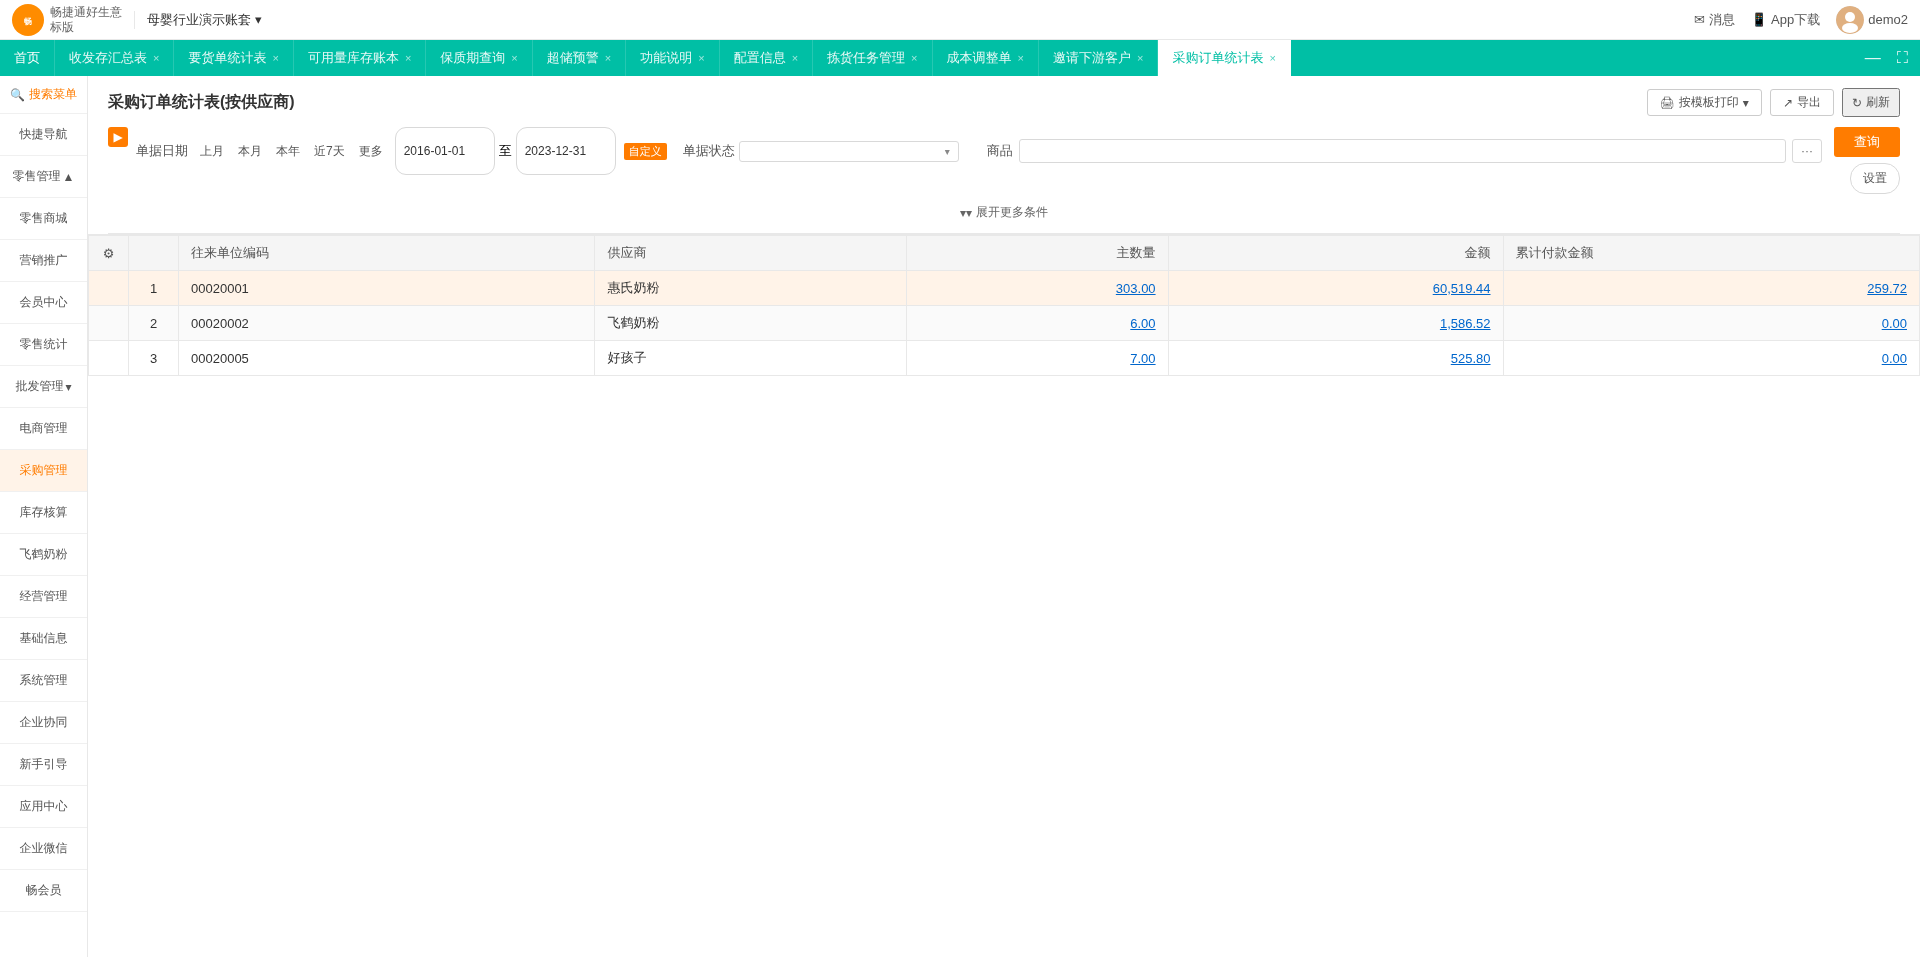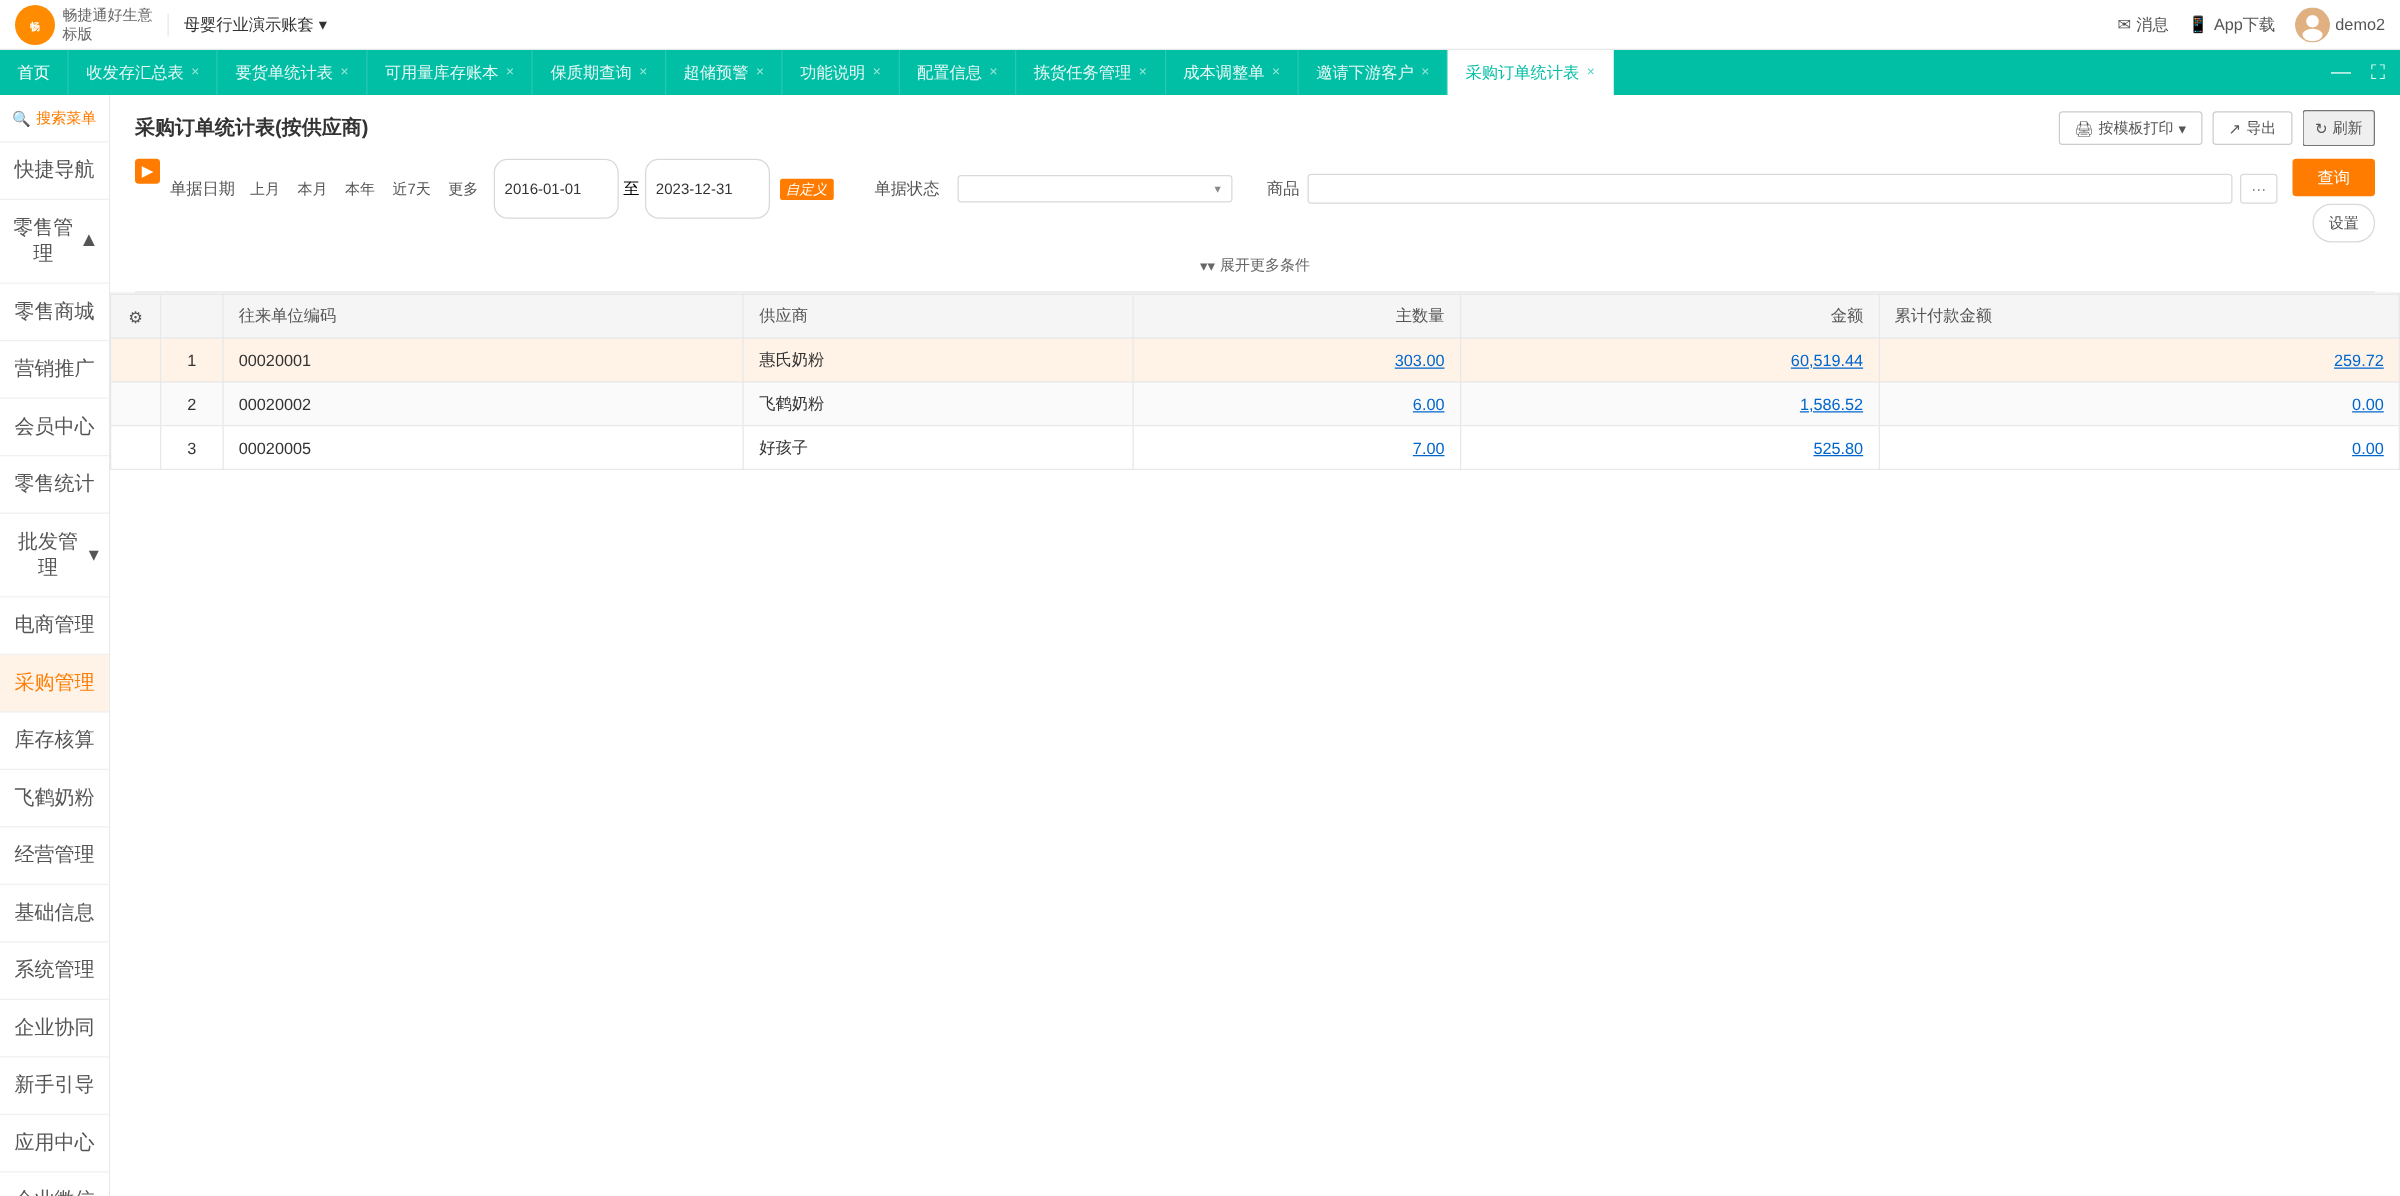--- a/index.html
+++ b/index.html
@@ -23,21 +23,21 @@
     .nav-tab .close-btn { font-size: 11px; color: inherit; opacity: 0.7; margin-left: 2px; }
     .nav-tab.home { background: #00bfa5; color: white; font-weight: 500; }
     .nav-tabs-right { margin-left: auto; display: flex; align-items: center; gap: 8px; padding-right: 8px; }
     .tab-action-btn { color: rgba(255,255,255,0.9); font-size: 16px; cursor: pointer; padding: 0 4px; }
 
     
     .main-layout { display: flex; flex: 1; overflow: hidden; }
 
     
     .sidebar { width: 88px; background: #fff; border-right: 1px solid #e8e8e8; display: flex; flex-direction: column; flex-shrink: 0; overflow-y: auto; }
-    .sidebar-item { padding: 12px 8px; text-align: center; cursor: pointer; color: #555; font-size: 16px; border-bottom: 1px solid #f0f0f0; }
+    .sidebar-item { padding: 12px 8px; text-align: center; cursor: pointer; color: #555; font-size: 12px; border-bottom: 1px solid #f0f0f0; }
     .sidebar-item.active { color: #ff7c00; background: #fff3e8; }
     .sidebar-item-with-arrow { display: flex; align-items: center; justify-content: center; gap: 2px; }
     .sidebar-search { padding: 10px 8px; text-align: center; cursor: pointer; color: #ff7c00; font-size: 12px; border-bottom: 1px solid #f0f0f0; display: flex; align-items: center; justify-content: center; gap: 4px; }
 
     
     .content-area { flex: 1; overflow-y: auto; background: #f5f5f5; padding: 0; display: flex; flex-direction: column; }
 
     
     .page-header { background: #fff; padding: 12px 20px 0 20px; border-bottom: 1px solid #e8e8e8; flex-shrink: 0; }
     .page-title-row { display: flex; align-items: center; justify-content: space-between; margin-bottom: 10px; }
@@ -48,21 +48,21 @@
     .refresh-btn { display: flex; align-items: center; gap: 4px; padding: 4px 8px; color: #555; font-size: 12px; cursor: pointer; }
 
     
     .filter-area { background: #fff; padding: 10px 20px; border-bottom: 1px solid #e8e8e8; flex-shrink: 0; }
     .filter-collapse-btn { width: 20px; height: 20px; background: #ff7c00; color: white; border-radius: 3px; display: flex; align-items: center; justify-content: center; cursor: pointer; font-size: 12px; flex-shrink: 0; }
     .filter-label { color: #555; font-size: 13px; white-space: nowrap; }
     .date-shortcuts { display: flex; gap: 6px; }
     .date-shortcut { color: #555; font-size: 12px; cursor: pointer; padding: 2px 4px; }
     .date-range { display: flex; align-items: center; gap: 4px; }
     .date-input { border: 1px solid #d9d9d9; border-radius: 11px; padding: 16px 8px; font-size: 12px; color: #333; background: #fff; width: 100px; }
-    .custom-tag { background: #ff7c00; color: white; font-size: 11px; padding: 1px 5px; border-radius: 2px; margin-left: 4px; font-style: italic; }
+    .custom-tag { background: #ff7c00; color: white; font-size: 11px; padding: 1px 5px; border-radius: 2px; margin-left: 4px; }
     .search-btn { background: #ff7c00; color: white; border: none; border-radius: 3px; padding: 6px 20px; font-size: 13px; cursor: pointer; font-weight: 500; }
     .setting-btn { background: #fff; color: #555; border: 1px solid #d9d9d9; border-radius: 15px; padding: 6px 12px; font-size: 12px; cursor: pointer; }
 
     .expand-more-row { display: flex; justify-content: center; align-items: center; gap: 4px; color: #666; font-size: 12px; cursor: pointer; padding: 4px 0; }
 
     
     .table-container { flex: 1; background: #fff; margin: 0; overflow-y: auto; }
     .data-table { width: 100%; border-collapse: collapse; }
     .data-table th { background: #f5f5f5; border: 1px solid #e8e8e8; padding: 8px 12px; text-align: left; font-size: 13px; color: #555; font-weight: 500; white-space: nowrap; }
     .data-table td { border: 1px solid #e8e8e8; padding: 8px 12px; font-size: 13px; color: #333; }
@@ -253,21 +253,21 @@
                   <span class="date-shortcut">本年</span>
                   <span class="date-shortcut">近7天</span>
                   <span class="date-shortcut">更多</span>
                 </div>
                 <div class="date-range">
                   <input type="text" class="date-input" value="2016-01-01" style="">
                   <span>至</span>
                   <input type="text" class="date-input" value="2023-12-31" style="">
                   <span class="custom-tag">自定义</span>
                 </div>
-                <div style="display:flex;align-items:center;gap:14px;margin-left:25px;justify-content:flex-end;">
+                <div style="display:flex;align-items:center;gap:4px;margin-left:8px;justify-content:flex-end;">
                   <span class="filter-label">单据状态</span>
                   <div style="display:flex;align-items:center;border:1px solid #d9d9d9;border-radius:3px;background:#fff;min-width:220px;padding:4px 8px;cursor:pointer;justify-content:space-between;">
                     <span style="color:#bbb;font-size:12px;"></span>
                     <span style="font-size:10px;color:#888;">▾</span>
                   </div>
                 </div>
                 <div style="display:flex;align-items:center;gap:6px;margin-left:20px;flex:1;">
                   <span class="filter-label">商品</span>
                   <input type="text" class="text-input" style="flex: 1 1 0%; min-width: 200px;" placeholder="">
                   <button class="ellipsis-btn">···</button>

